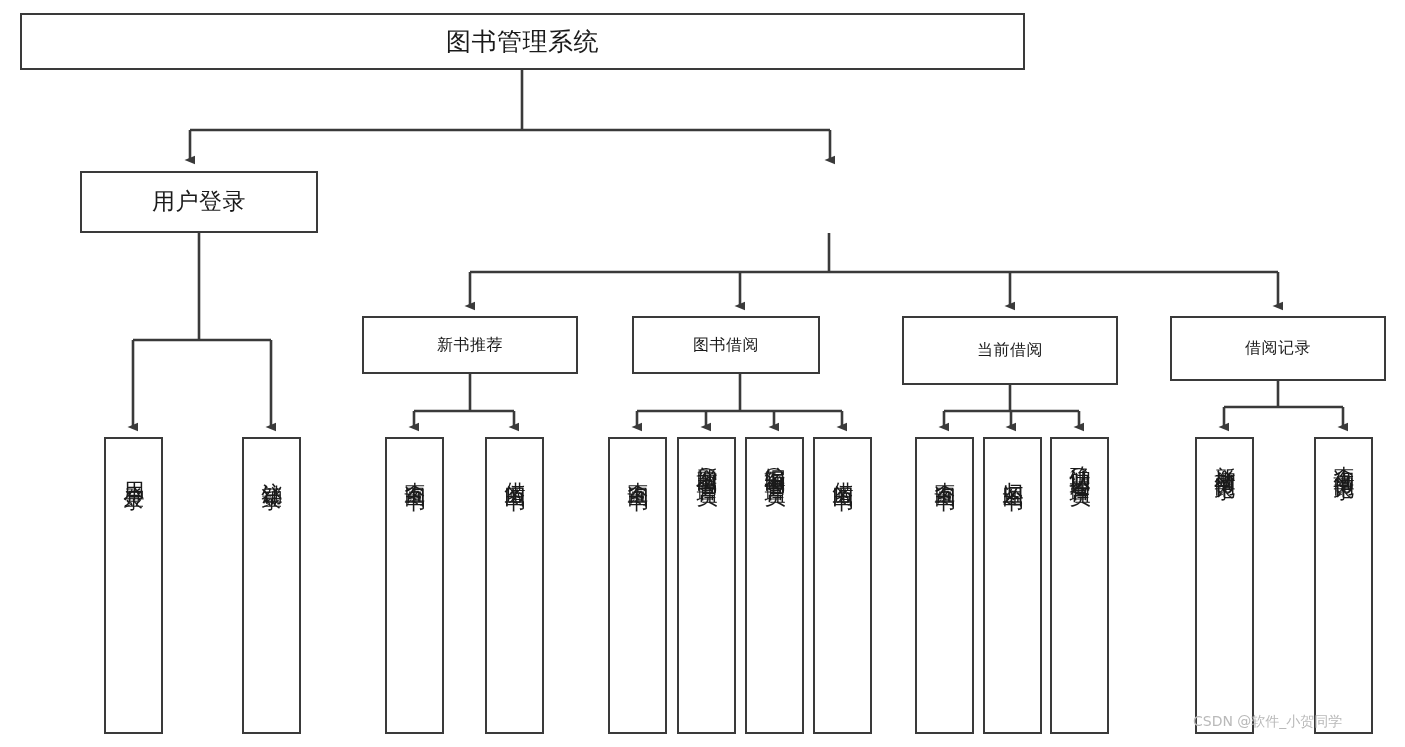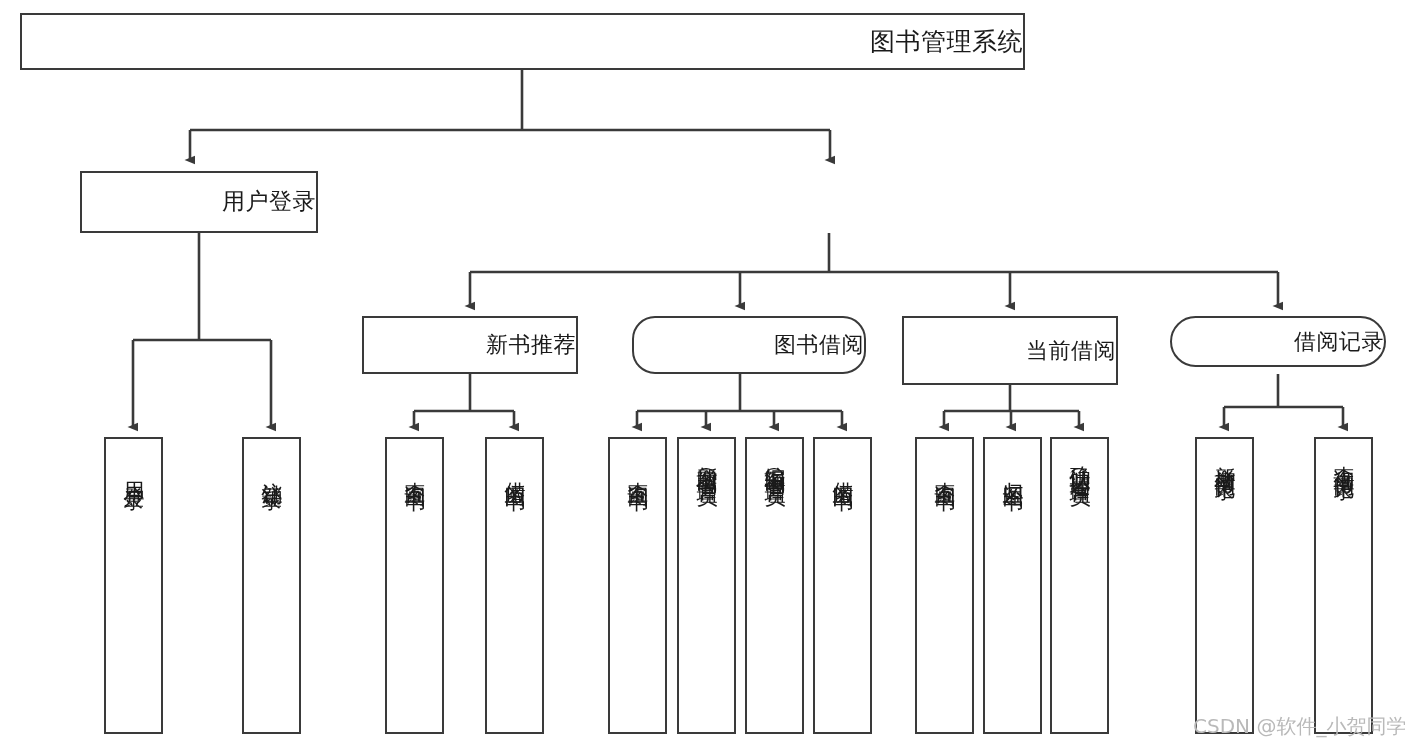--- a/index.html
+++ b/index.html
@@ -23,50 +23,50 @@
     height: 747px;
     pointer-events: none;
   }
   .node {
     position: absolute;
     box-sizing: border-box;
     background: #ffffff;
     border: 2px solid #3a3a3a;
     display: flex;
     align-items: center;
-    justify-content: flex-end;
+    justify-content: center;
     color: #1a1a1a;
     z-index: 2;
   }
   .node .label {
     line-height: 1.18;
     letter-spacing: 0.5px;
     white-space: nowrap;
   }
   .node.root .label { font-size: 25px; }
   .node.lvl2 .label { font-size: 23px; }
-  .node.lvl3 .label { font-size: 22px; }
+  .node.lvl3 .label { font-size: 16px; }
   .node.leaf {
     align-items: flex-start;
     justify-content: center;
     padding-top: 26px;
   }
   .node.leaf.tall { padding-top: 10px; }
   .node.leaf .label {
     font-size: 21px;
     writing-mode: vertical-rl;
     text-orientation: upright;
     letter-spacing: 3px;
     line-height: 1.0;
   }
   .watermark {
     position: absolute;
     left: 1193px;
     top: 713px;
-    font-size: 20px;
+    font-size: 14px;
     color: #b9b9b9;
     white-space: nowrap;
     z-index: 5;
     font-family: "DejaVu Sans", "Liberation Sans", sans-serif;
   }
 </style>
 </head>
 <body>
 
 <div id="canvas">
@@ -125,27 +125,27 @@
     <span class="label">图书管理系统</span>
   </div>
 
   <div class="node lvl2" style="left:80px; top:171px; width:238px; height:62px;">
     <span class="label">用户登录</span>
   </div>
 
   <div class="node lvl3" style="left:362px; top:316px; width:216px; height:58px;">
     <span class="label">新书推荐</span>
   </div>
-  <div class="node lvl3" style="left:632px; top:316px; width:234px; height:58px;border-radius:23px;">
+  <div class="node lvl3" style="left:632px; top:316px; width:188px; height:58px;">
     <span class="label">图书借阅</span>
   </div>
   <div class="node lvl3" style="left:902px; top:316px; width:216px; height:69px;">
     <span class="label">当前借阅</span>
   </div>
-  <div class="node lvl3" style="left:1170px; top:316px; width:216px; height:51px;border-radius:26px;">
+  <div class="node lvl3" style="left:1170px; top:316px; width:216px; height:65px;">
     <span class="label">借阅记录</span>
   </div>
 
   <div class="node leaf" style="left:104px; top:437px; width:59px; height:297px;">
     <span class="label">用户登录</span>
   </div>
   <div class="node leaf" style="left:242px; top:437px; width:59px; height:297px;">
     <span class="label">注销登录</span>
   </div>
 

